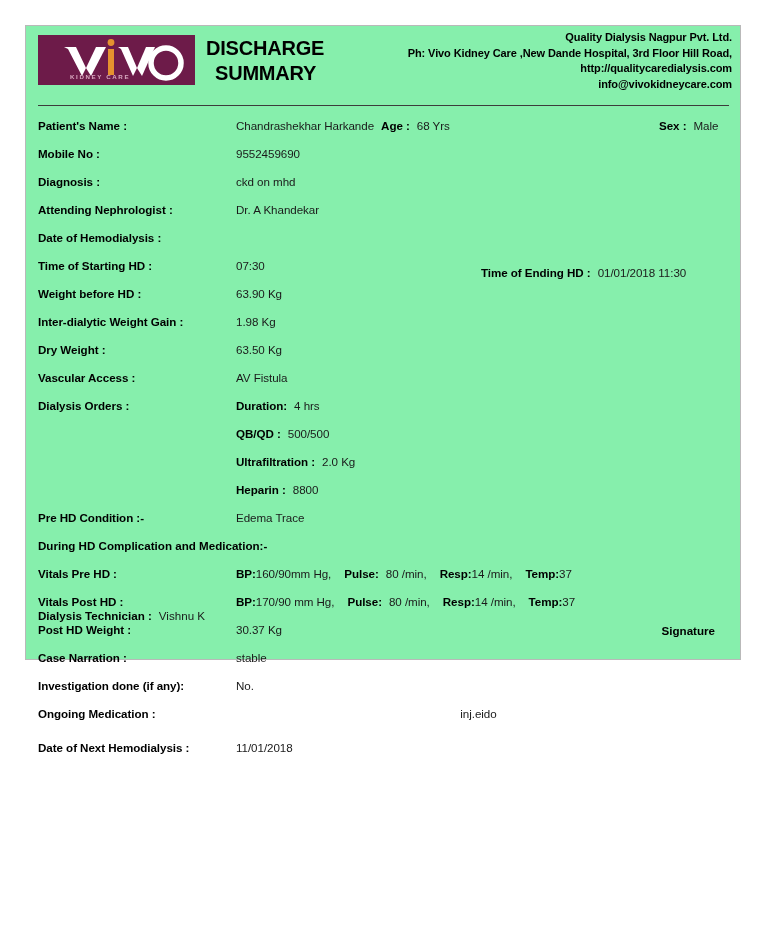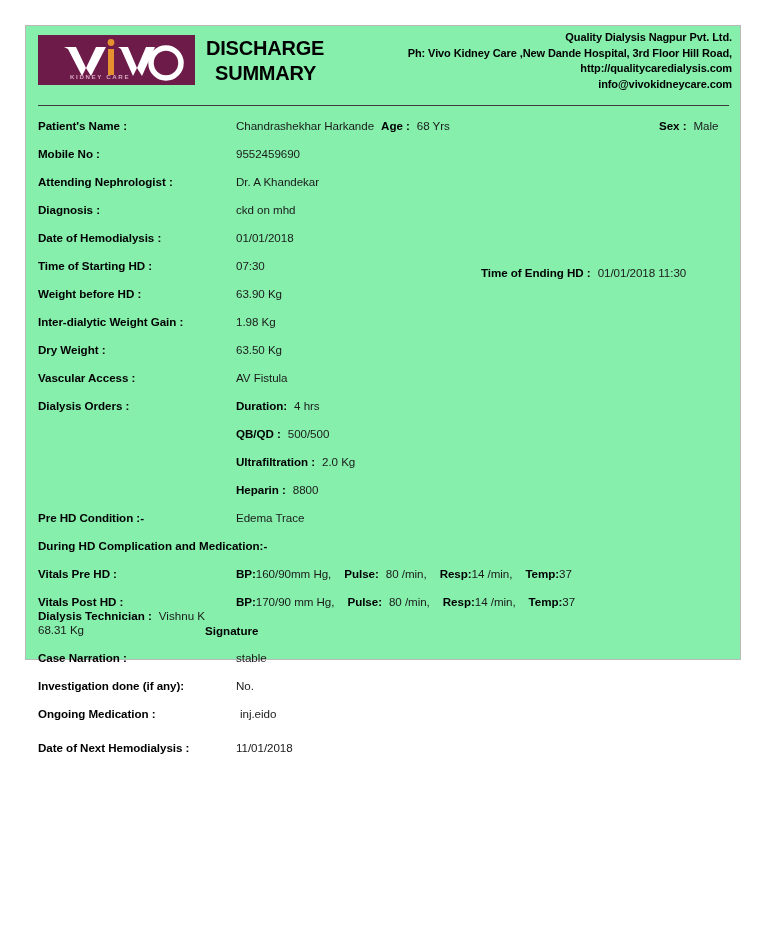--- a/index.html
+++ b/index.html
@@ -125,41 +125,41 @@
   }
   .side .k { font-weight: bold; }
   .side .v { font-weight: normal; color: #1a1a1a; }
 
   .side.sex   { left: 620px; top: 0; margin-left: 13px; }
   .side.endhd { left: 455px; top: 0; margin-top: 7px; }
 
   .sp { display: inline-block; width: 7px; }
   .sp-lg { display: inline-block; width: 13px; }
 
-  .indent-val { padding-left: 4px; }
+  .indent-val { padding-left: 4px; text-align: center; }
 
   .section-head {
     padding: 6px 12px 0 12px;
     font-size: 11.6px;
     font-weight: bold;
     line-height: 15px;
     min-height: 28px;
     box-sizing: border-box;
   }
 
   
   .footer {
     position: absolute;
     left: 0;
     right: 0;
     bottom: 22px;
     padding: 0 11px 0 12px;
     display: flex;
     align-items: flex-start;
-    justify-content: flex-start;
+    justify-content: space-between;
   }
   .tech {
     font-size: 11.6px;
     line-height: 17px;
     max-width: 200px;
   }
   .tech .k { font-weight: bold; }
   .tech .v { font-weight: normal; color: #1a1a1a; }
   .signature {
     font-size: 11.6px;
@@ -222,32 +222,31 @@
       </div>
     </div>
 
 
     <div class="row">
       <div class="lbl">Mobile No :</div>
       <div class="val">9552459690</div>
     </div>
 
     <div class="row">
+      <div class="lbl">Diagnosis :</div>
+      <div class="val">ckd on mhd</div>
+    </div>
+
+    <div class="row">
       <div class="lbl">Attending Nephrologist :</div>
       <div class="val">Dr. A Khandekar</div>
     </div>
 
     <div class="row">
-      <div class="lbl">Diagnosis :</div>
-      <div class="val">ckd on mhd</div>
-    </div>
-
-    <div class="row">
       <div class="lbl">Date of Hemodialysis :</div>
-      <div class="val">01/01/2018</div>
     </div>
 
     <div class="row">
       <div class="lbl">Time of Starting HD :</div>
       <div class="val">07:30</div>
       <div class="side endhd">
         <span class="k">Time of Ending HD :</span><span class="sp"></span><span class="v">01/01/2018 11:30</span>
       </div>
     </div>
 
@@ -314,21 +313,22 @@
     </div>
 
     <div class="row">
       <div class="lbl">Vitals Post HD :</div>
       <div class="val">
         <span class="b">BP:</span><span>170/90 mm Hg,</span><span class="sp-lg"></span><span class="b">Pulse:</span><span class="sp"></span><span>80 /min,</span><span class="sp-lg"></span><span class="b">Resp:</span><span>14 /min,</span><span class="sp-lg"></span><span class="b">Temp:</span><span>37</span>
       </div>
     </div>
 
     <div class="row">
-      <div class="val">68.31 Kg</div>
+      <div class="lbl">Post HD Weight :</div>
+      <div class="val">30.37 Kg</div>
     </div>
 
     <div class="row">
       <div class="lbl">Case Narration :</div>
       <div class="val">stable</div>
     </div>
 
     <div class="row">
       <div class="lbl">Investigation done (if any):</div>
       <div class="val">No.</div>

